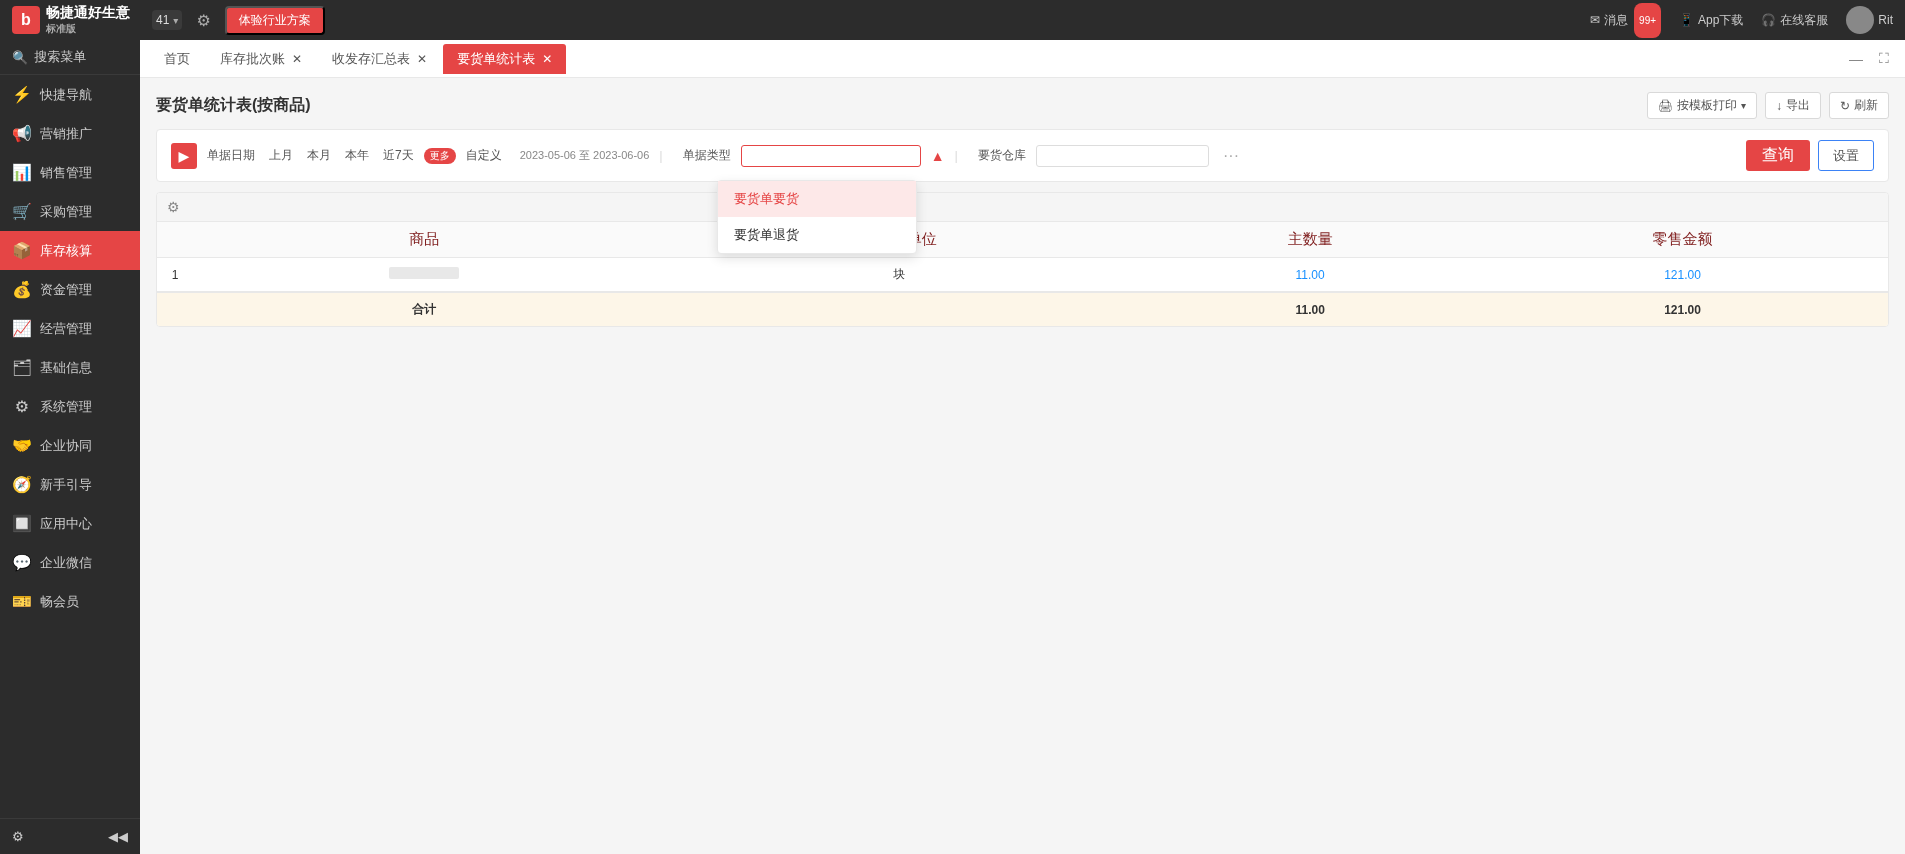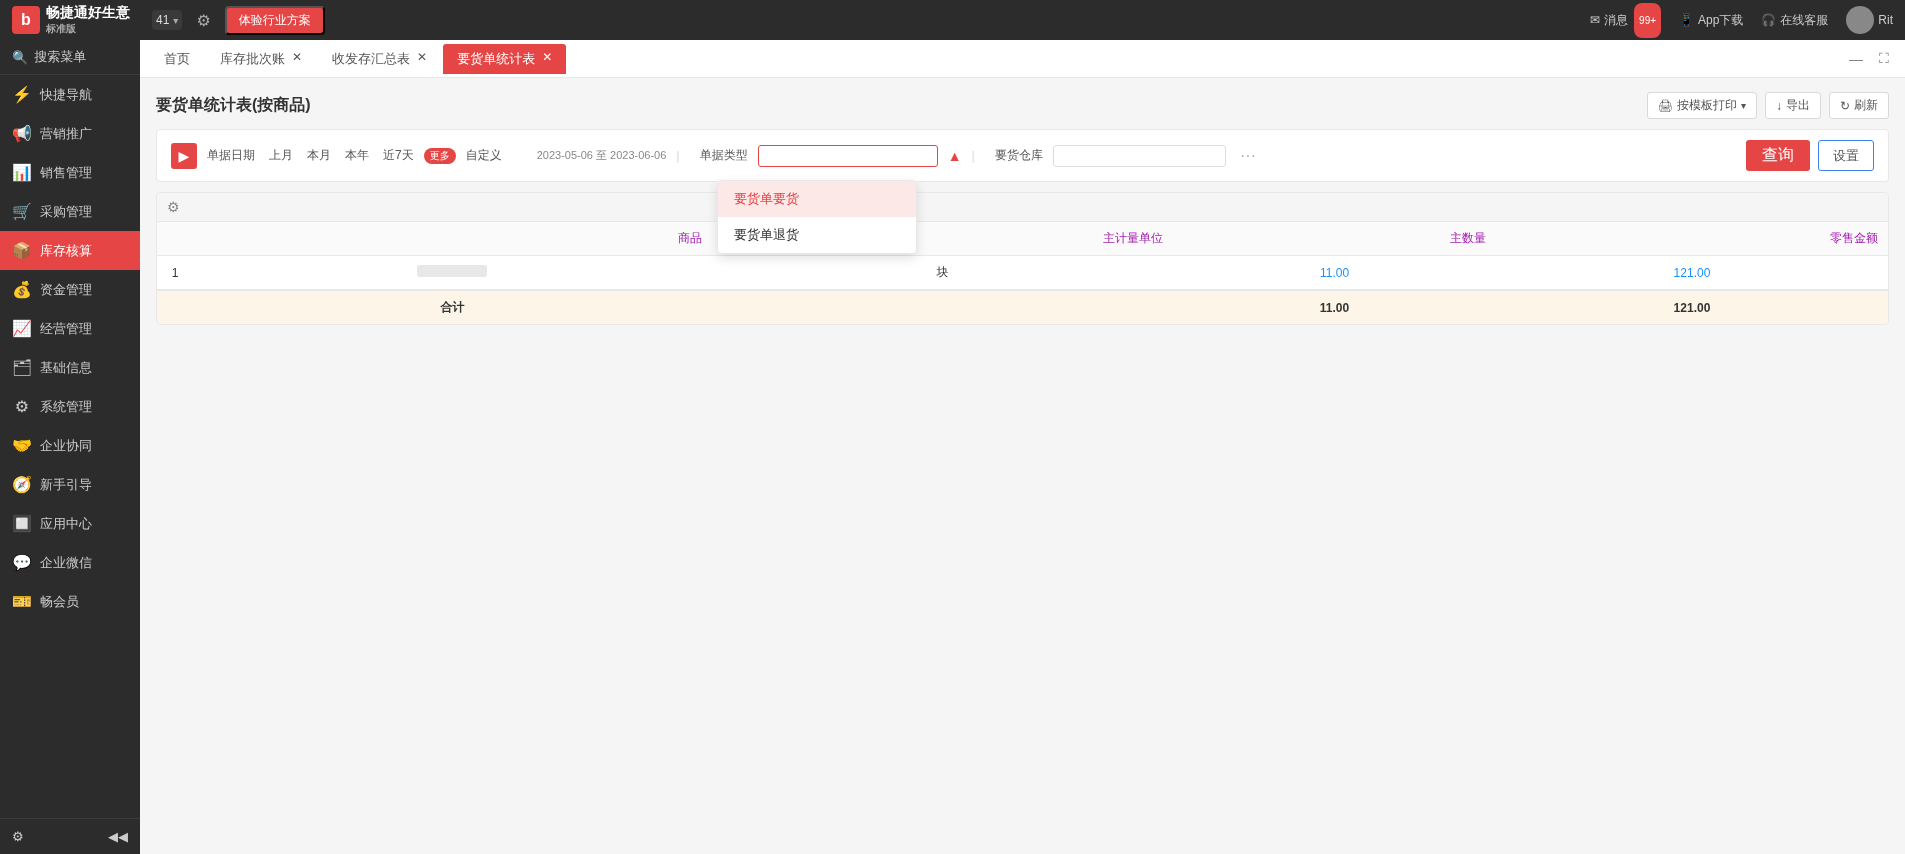--- a/index.html
+++ b/index.html
@@ -60,21 +60,21 @@
     }
 
     
     .main { flex: 1; display: flex; flex-direction: column; overflow: hidden; background: #f5f5f5; }
 
     
     .tabbar {
       background: #fff; height: 38px; display: flex; align-items: center; padding: 0 10px; border-bottom: 1px solid #e8e8e8; flex-shrink: 0; gap: 2px;
     }
     .tab {
-      display: flex; gap: 5px; padding: 6px 14px; font-size: 13px; cursor: pointer; border-radius: 3px 3px 0 0; color: #555; white-space: nowrap;
+      display: flex; align-items: center; gap: 5px; padding: 6px 14px; font-size: 13px; cursor: pointer; border-radius: 3px 3px 0 0; color: #555; white-space: nowrap;
     }
     .tab.active { background: #e54545; color: #fff; }
     .tab .close { font-size: 12px; margin-left: 2px; }
     .tabbar-actions { margin-left: auto; display: flex; gap: 6px; }
     .tabbar-action { width: 22px; height: 22px; display: flex; align-items: center; justify-content: center; cursor: pointer; color: #888; font-size: 14px; }
 
     
     .page { flex: 1; overflow-y: auto; padding: 14px 16px; }
     .page-title { font-size: 16px; font-weight: bold; color: #333; margin-bottom: 14px; }
     .page-toolbar {
@@ -86,21 +86,21 @@
 
     
     .filter-bar {
       background: #fff; border: 1px solid #e8e8e8; border-radius: 4px; padding: 10px 14px; margin-bottom: 10px; display: flex; align-items: center; gap: 10px; flex-wrap: wrap; position: relative;
     }
     .filter-expand { width: 26px; height: 26px; background: #e54545; border-radius: 3px; display: flex; align-items: center; justify-content: center; color: #fff; cursor: pointer; font-size: 14px; }
     .filter-label { font-size: 12px; color: #555; white-space: nowrap; }
     .filter-date-btns { display: flex; gap: 6px; align-items: center; }
     .filter-date-btn { font-size: 12px; color: #555; cursor: pointer; padding: 2px 4px; }
     .filter-badge { background: #e54545; color: #fff; border-radius: 8px; padding: 1px 6px; font-size: 10px; cursor: pointer; font-family: Liberation Serif, serif; }
-    .filter-date-range { font-size: 11px; color: #888; margin-left: 21px; }
+    .filter-date-range { font-size: 11px; color: #888; margin-left: 4px; }
     .filter-sep { color: #ddd; }
     .filter-type-label { font-size: 12px; color: #555; margin-left: 10px; white-space: nowrap; }
     .filter-type-input {
       border: 1px solid #e54545; border-radius: 3px; padding: 3px 8px; font-size: 12px; min-width: 180px; outline: none; color: #333;
     }
     .filter-type-arrow { color: #e54545; cursor: pointer; font-size: 14px; }
     .filter-warehouse-label { font-size: 12px; color: #555; margin-left: 10px; white-space: nowrap; }
     .filter-warehouse-input { border: 1px solid #ddd; border-radius: 3px; padding: 3px 8px; font-size: 12px; min-width: 140px; outline: none; color: #ccc; }
     .filter-dots { color: #aaa; cursor: pointer; font-size: 16px; margin-left: 4px; }
     .filter-actions { margin-left: auto; display: flex; gap: 8px; }
@@ -114,21 +114,21 @@
     .dropdown-item {
       padding: 9px 16px; font-size: 13px; color: #333; cursor: pointer;
     }
     .dropdown-item.selected { background: #fde8e8; color: #e54545; }
 
     
     .table-wrap { background: #fff; border: 1px solid #e8e8e8; border-radius: 4px; overflow: hidden; }
     .table-toolbar { background: #f5f5f5; border-bottom: 1px solid #e8e8e8; padding: 6px 10px; }
     table { width: 100%; border-collapse: collapse; }
     thead tr { background: #fafafa; }
-    th { padding: 8px 10px; font-size: 12px; color: #a21caf; font-weight: 500; border-bottom: 1px solid #e8e8e8; text-align: right; white-space: nowrap; }
+    th { padding: 8px 10px; font-size: 15px; color: #7f1d1d; font-weight: 500; border-bottom: 1px solid #e8e8e8; text-align: center; white-space: nowrap; }
     td { padding: 8px 10px; font-size: 12px; color: #333; border-bottom: 1px solid #f0f0f0; text-align: center; }
     tr:last-child td { border-bottom: none; }
     .col-settings { width: 36px; }
     .settings-icon { cursor: pointer; color: #888; font-size: 14px; }
     .td-placeholder { display: inline-block; width: 70px; height: 12px; background: #e8e8e8; border-radius: 2px; }
     .td-link { color: #1890ff; cursor: pointer; }
 
     
     .total-row { background: #fdf6e8; border-top: 2px solid #e8e8e8; }
     .total-row td { font-weight: bold; color: #333; font-size: 12px; }

